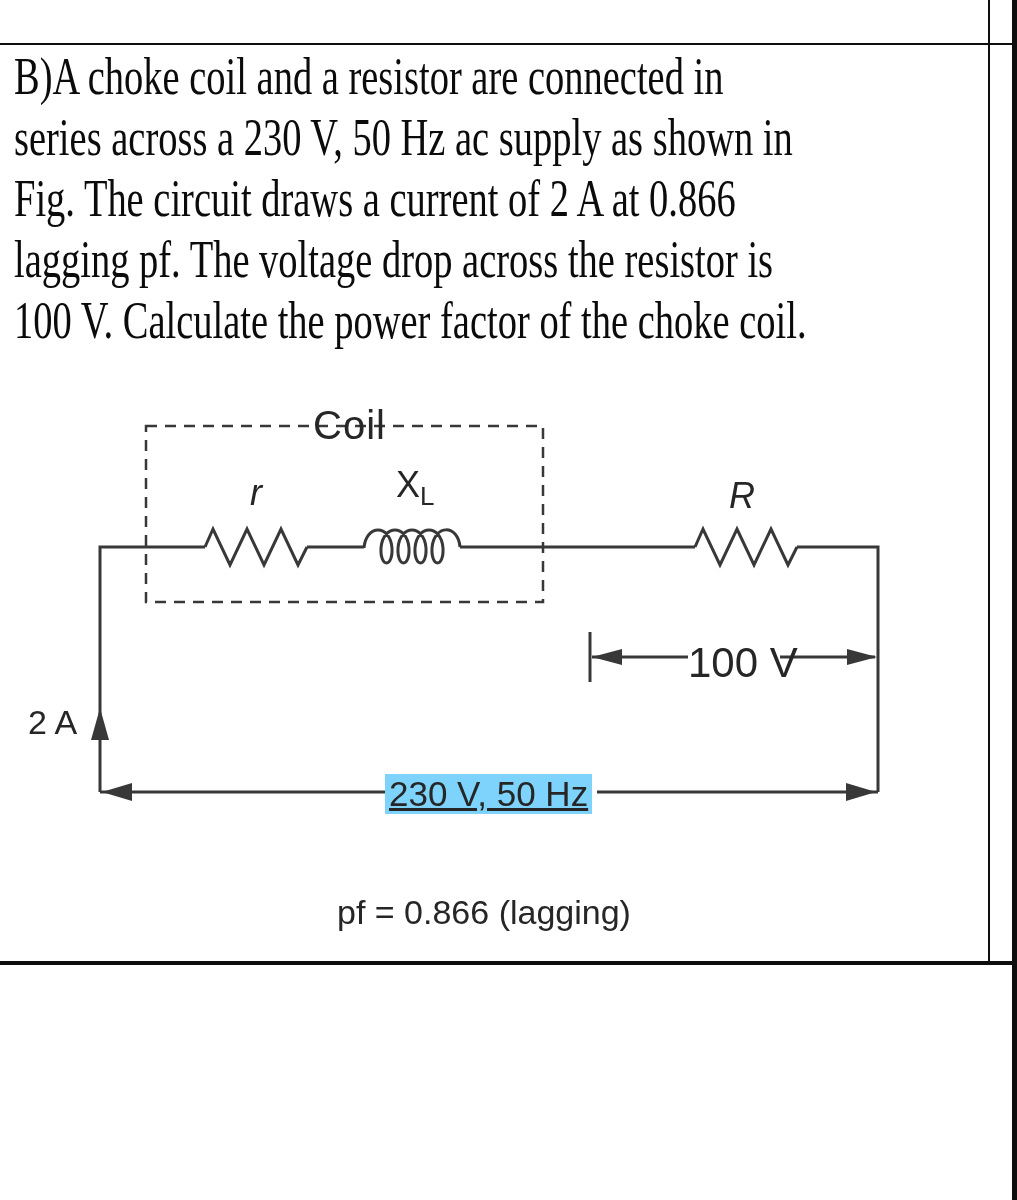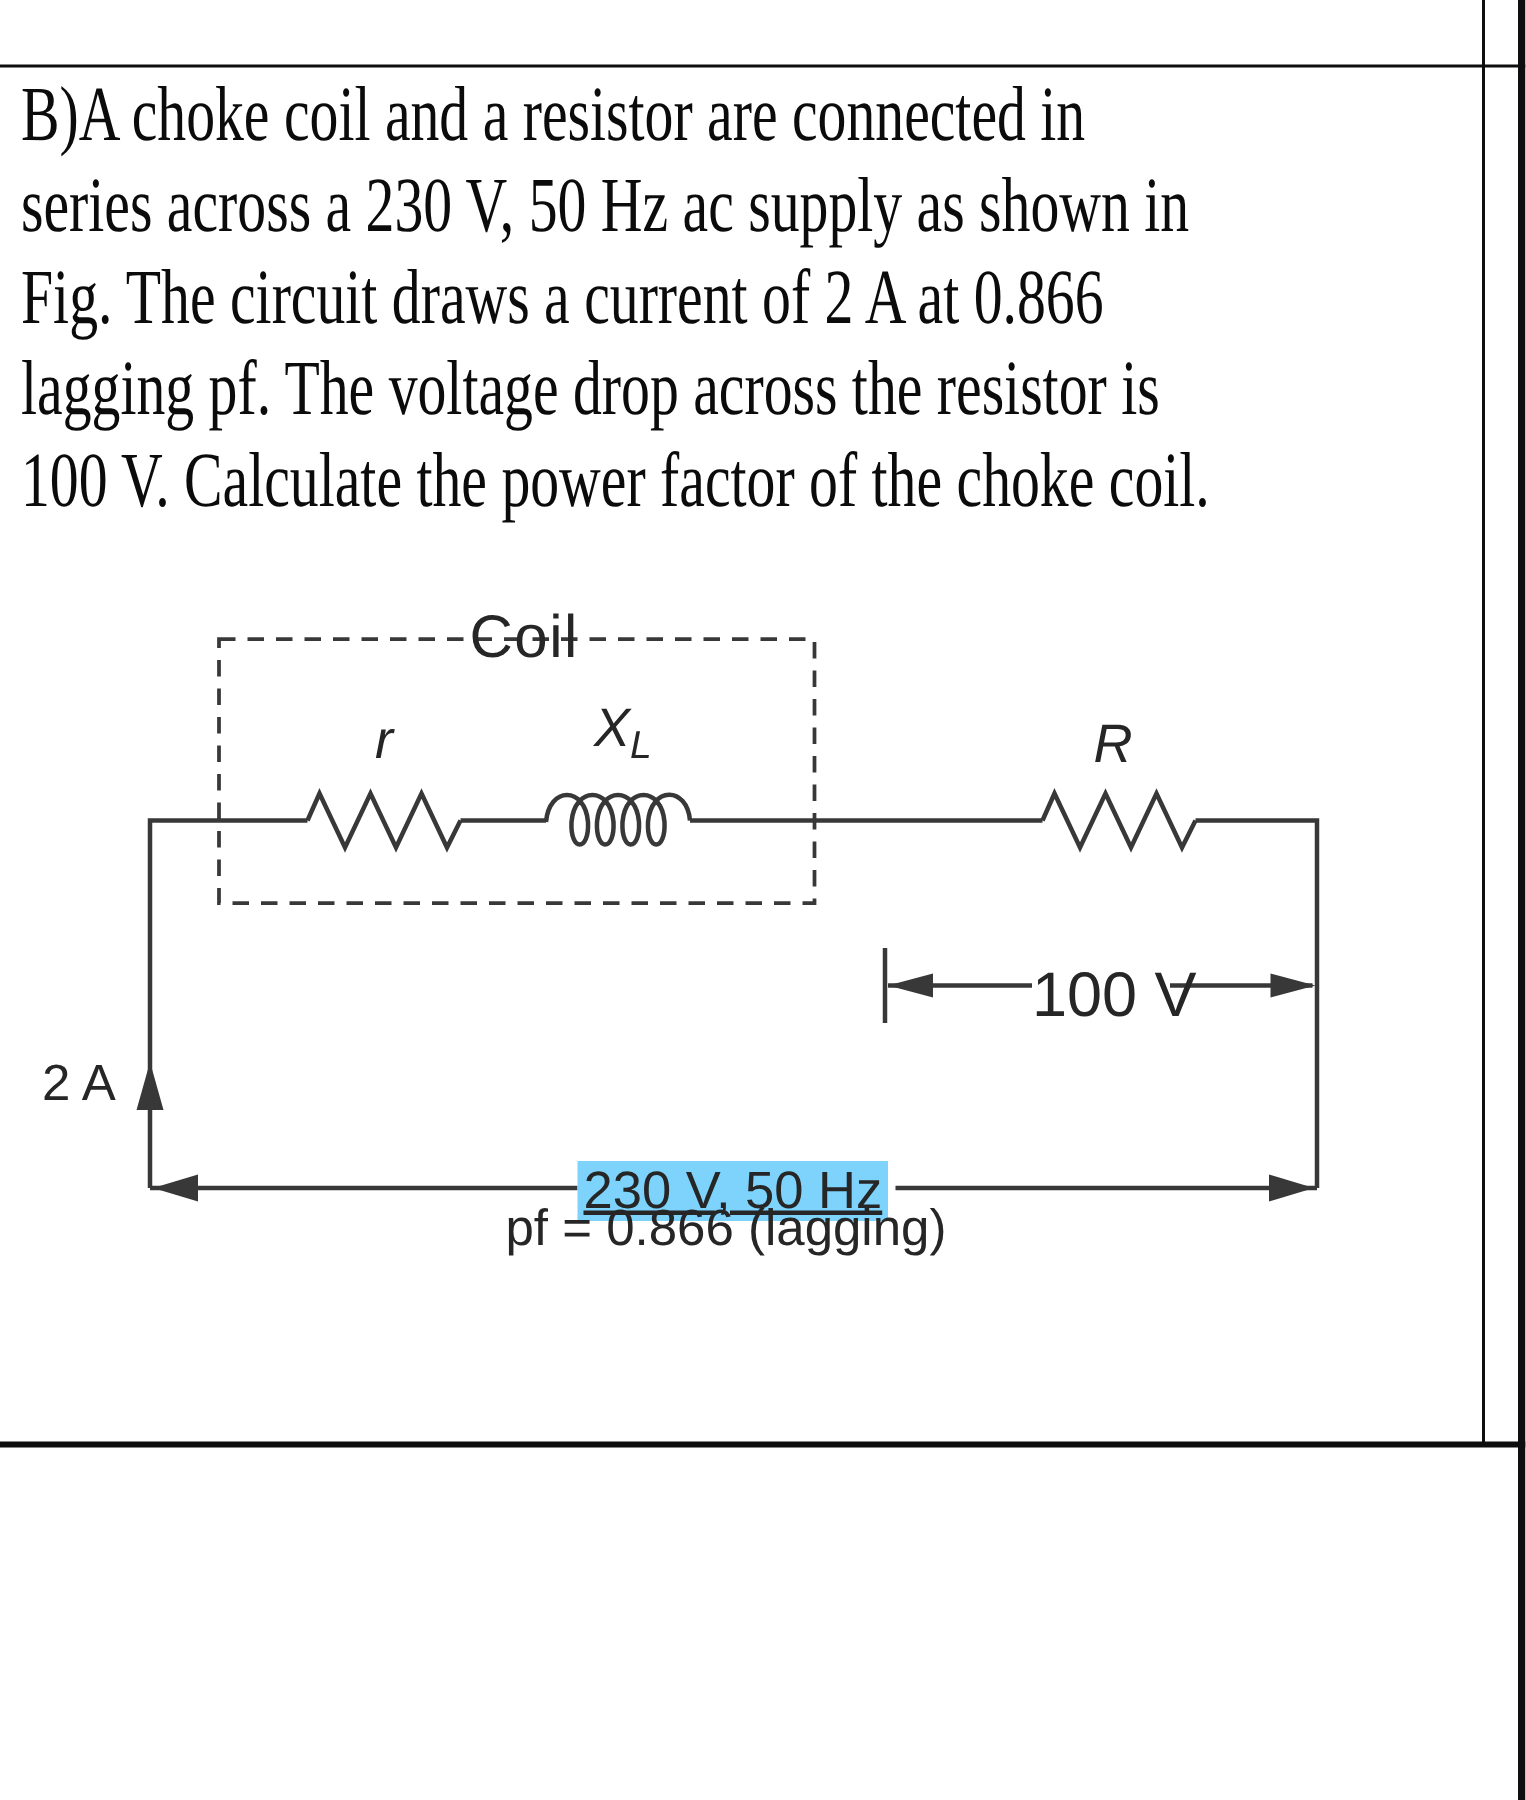--- a/index.html
+++ b/index.html
@@ -22,27 +22,27 @@
   }
   #problem .pline{white-space:nowrap;}
   
   #figure-svg{position:absolute;left:0;top:0;width:1017px;height:1200px;}
   .figlabel{
     position:absolute;color:#262626;font-family:"Liberation Sans",sans-serif;
     white-space:nowrap;
   }
   #coil-label{left:313px;top:368px;font-size:40px;letter-spacing:1px;margin-top:35px;}
   #r-label{left:250px;top:472px;font-size:36px;font-style:italic;}
-  #xl-label{left:396px;top:464px;font-size:36px;font-style:italic;}
+  #xl-label{left:396px;top:464px;font-size:36px;}
   #xl-label .sub{font-size:26px;vertical-align:-8px;}
   #R-label{left:729px;top:475px;font-size:36px;font-style:italic;}
   #hundredv-label{left:688px;top:639px;font-size:42px;}
   #twoa-label{left:28px;top:703px;font-size:34px;}
   #supply-label{left:385px;top:774px;font-size:35px;background:#7dd3fc;padding:0 4px;text-decoration:underline;}
-  #pf-label{left:337px;top:800px;font-size:34px;}
+  #pf-label{left:337px;top:893px;font-size:34px;}
 </style>
 </head>
 <body>
 
 <div class="rule" id="rule-top"></div>
 <div class="rule" id="rule-mid"></div>
 <div class="rule" id="rule-col"></div>
 <div class="rule" id="rule-edge"></div>
 
 <div id="problem">

